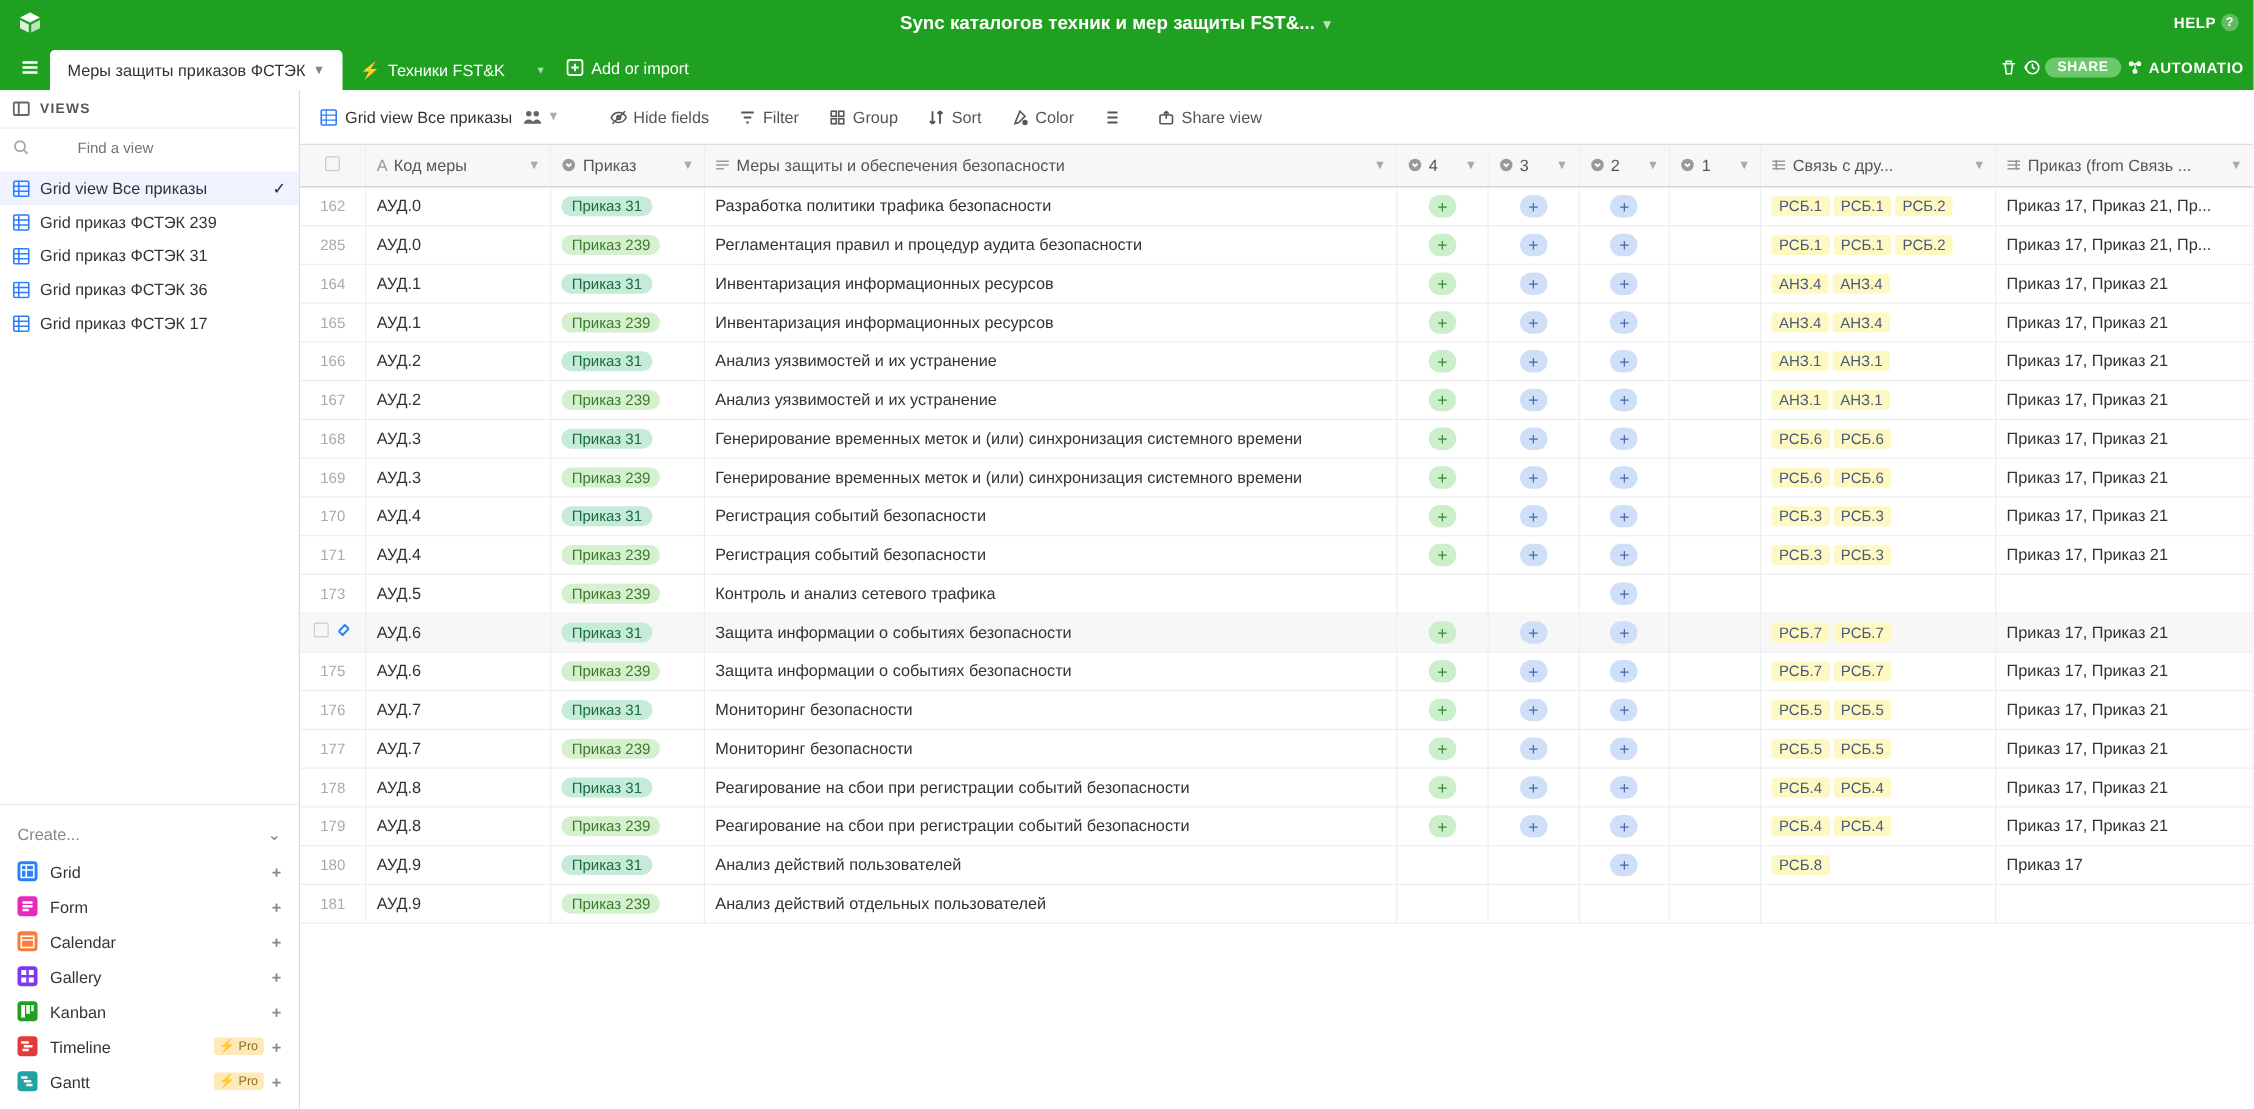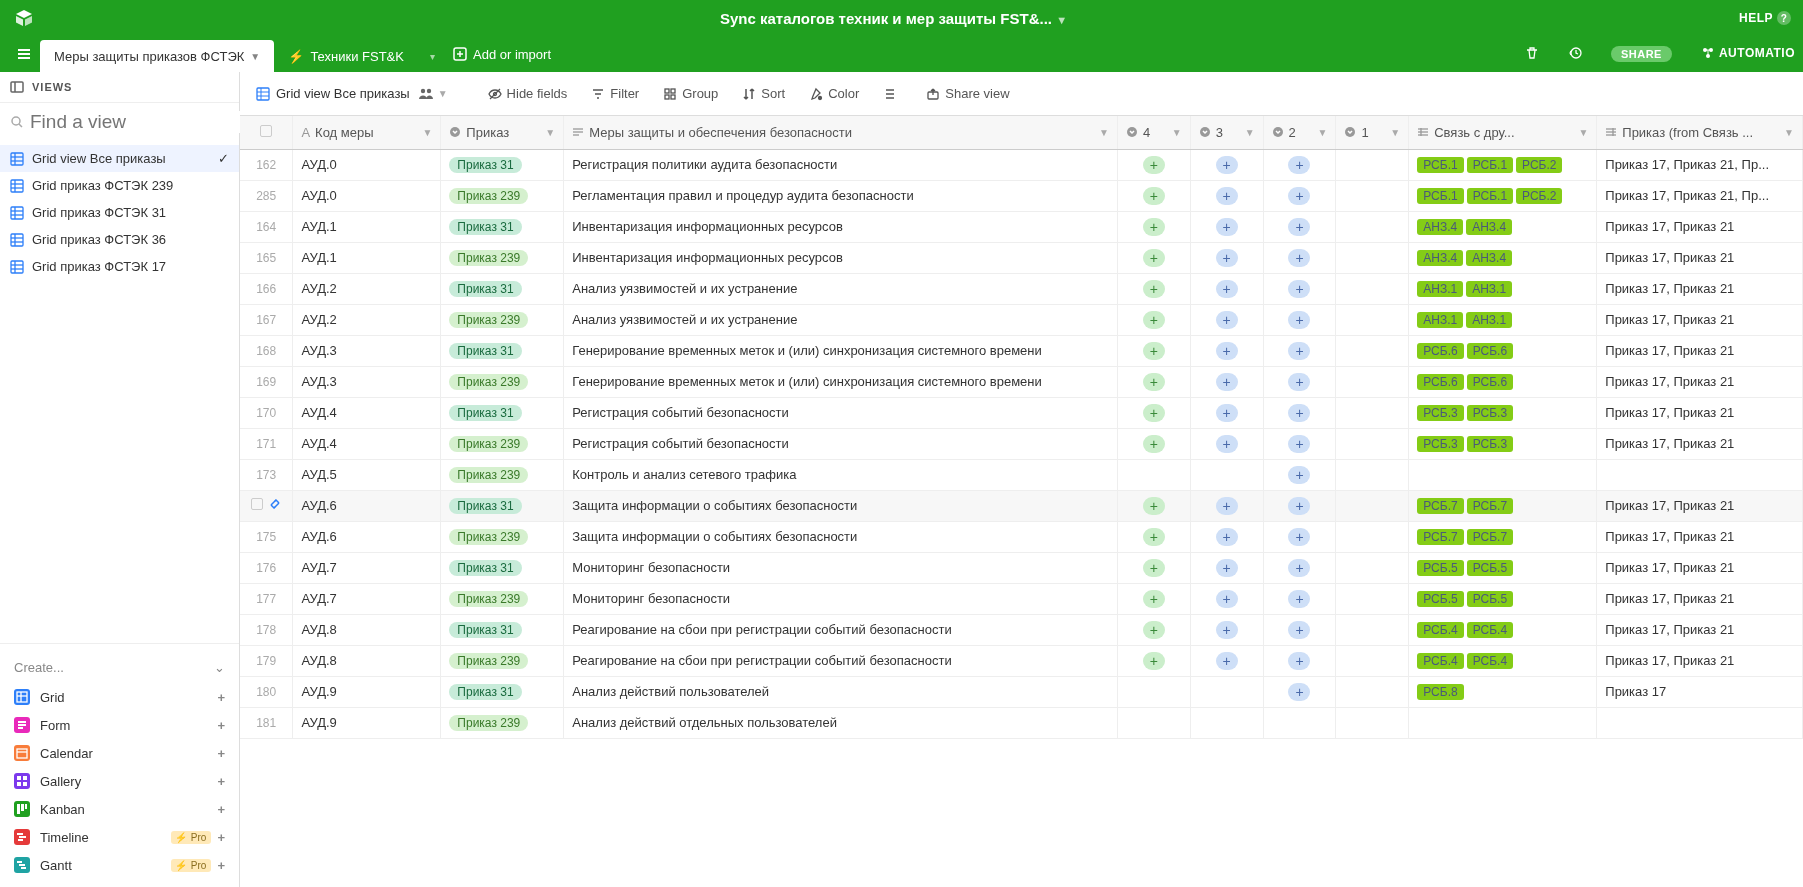--- a/index.html
+++ b/index.html
@@ -16,34 +16,34 @@
 .tab-bar { background: #20a020; height: 36px; display: flex; align-items: center; padding: 0 8px; }
 .tab-bar .hamburger { color: white; padding: 6px 8px; cursor: pointer; }
 .tab-bar .tab { height: 32px; padding: 0 14px; display: flex; align-items: center; border-radius: 4px 4px 0 0; font-size: 13px; font-weight: 500; cursor: pointer; margin-top: 4px; }
 .tab-bar .tab.active { background: white; color: #333; }
 .tab-bar .tab.inactive { color: white; }
 .tab-bar .tab .chev { margin-left: 6px; opacity: 0.6; font-size: 10px; }
 .tab-bar .tab .bolt { margin-right: 6px; }
 .tab-bar .add-import { color: white; display: flex; align-items: center; padding: 0 12px; cursor: pointer; font-size: 13px; }
 .tab-bar .add-import .plus-box { margin-right: 6px; }
 .tab-bar .spacer { flex: 1; }
-.tab-bar .right-icons { display: flex; align-items: flex-start; gap: 29px; color: white; }
+.tab-bar .right-icons { display: flex; align-items: center; gap: 4px; color: white; }
 .tab-bar .share-pill { background: #6aca6a; color: white; border-radius: 10px; padding: 2px 10px; font-size: 11px; font-weight: 700; letter-spacing: 0.5px; }
 .tab-bar .automation { font-size: 12px; font-weight: 600; letter-spacing: 0.5px; display: flex; align-items: center; gap: 4px; }
 
 
 .main { display: flex; height: calc(100vh - 72px); }
 
 
 .sidebar { width: 240px; border-right: 1px solid #ddd; display: flex; flex-direction: column; background: #fff; }
 .views-header { display: flex; align-items: center; padding: 8px 10px; border-bottom: 1px solid #eee; }
 .views-header .collapse-icon { margin-right: 8px; color: #666; }
 .views-header .label { font-size: 11px; font-weight: 700; letter-spacing: 1px; color: #555; }
 .find-view { padding: 8px 10px; display: flex; align-items: center; color: #aaa; }
-.find-view input { border: none; outline: none; font-size: 19px; flex: 1; color: #333; }
+.find-view input { border: none; outline: none; font-size: 12px; flex: 1; color: #333; margin-left: 32px; }
 .view-list { padding: 4px 0; }
 .view-item { display: flex; align-items: center; padding: 6px 10px; cursor: pointer; font-size: 13px; }
 .view-item.active { background: #eef3ff; }
 .view-item .grid-icon { color: #2d7ff9; margin-right: 8px; flex-shrink: 0; }
 .view-item .check { margin-left: auto; color: #333; }
 .sidebar-spacer { flex: 1; }
 .create-section { border-top: 1px solid #eee; padding: 8px 0; }
 .create-header { display: flex; align-items: flex-end; padding: 8px 14px; color: #888; font-size: 13px; cursor: pointer; }
 .create-header .chev { margin-left: auto; }
 .create-item { display: flex; align-items: center; padding: 6px 14px; cursor: pointer; font-size: 13px; }
@@ -79,21 +79,21 @@
 .col-code { width: 130px; }
 .col-prikaz { width: 108px; }
 .col-mery { width: 476px; }
 .col-plus { width: 64px; text-align: center; }
 .col-link { width: 128px; }
 .col-prikazfrom { width: 180px; }
 
 .pill { display: inline-block; padding: 1px 8px; border-radius: 10px; font-size: 12px; }
 .pill-31 { background: #c7ebd9; color: #1a6b3f; }
 .pill-239 { background: #d5f0ce; color: #3a7a2a; }
-.tag { display: inline-block; background: #84cc16; color: #4a5a7a; padding: 1px 6px; border-radius: 3px; font-size: 12px; margin-right: 3px; }
+.tag { display: inline-block; background: #fef9c3; color: #4a5a7a; padding: 1px 6px; border-radius: 3px; font-size: 12px; margin-right: 3px; }
 .add-btn { display: inline-flex; align-items: center; justify-content: center; width: 22px; height: 18px; border-radius: 9px; font-size: 14px; font-weight: 500; cursor: pointer; }
 .add-btn.green { background: #cbeecb; color: #3a8a3a; }
 .add-btn.blue { background: #cedff7; color: #4a6aaa; }
 
 .checkbox { width: 12px; height: 12px; border: 1px solid #ccc; border-radius: 2px; display: inline-block; }
 .expand-icon { color: #2d7ff9; margin-left: 6px; }
 
 svg { display: block; }
 .icon { display: inline-flex; }
 </style>
@@ -550,21 +550,21 @@
                 <span>Приказ (from Связь ...</span>
                 <span class="chev">▼</span>
               </div>
           </div>
         </div>
 
       <div class="grid-row">
     <div class="grid-cell col-num">162</div>
     <div class="grid-cell col-code">АУД.0</div>
     <div class="grid-cell col-prikaz"><span class="pill pill-31">Приказ  31</span></div>
-    <div class="grid-cell col-mery">Регистрация политики аудита безопасности</div>
+    <div class="grid-cell col-mery">Разработка политики трафика безопасности</div>
     <div class="grid-cell col-plus"><span class="add-btn green">+</span></div>
     <div class="grid-cell col-plus"><span class="add-btn blue">+</span></div>
     <div class="grid-cell col-plus"><span class="add-btn blue">+</span></div>
     <div class="grid-cell col-plus"></div>
     <div class="grid-cell col-link"><span class="tag">РСБ.1</span><span class="tag">РСБ.1</span><span class="tag">РСБ.2</span></div>
     <div class="grid-cell col-prikazfrom">Приказ 17, Приказ 21, Пр...</div>
   </div>
           <div class="grid-row">
     <div class="grid-cell col-num">285</div>
     <div class="grid-cell col-code">АУД.0</div>

